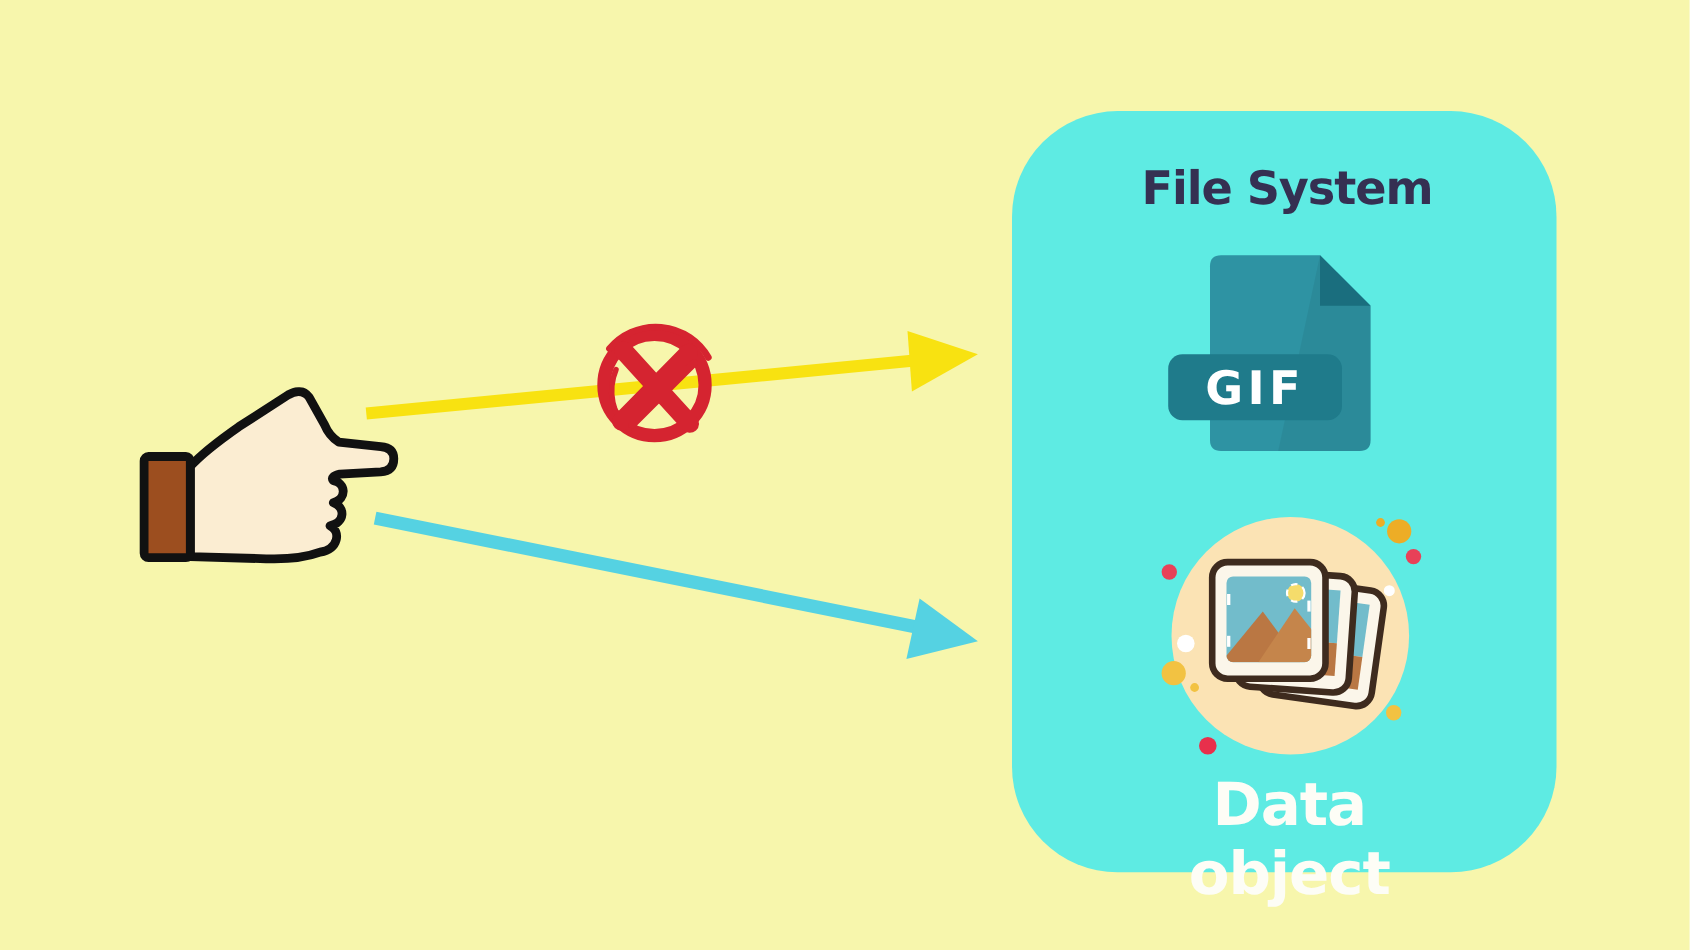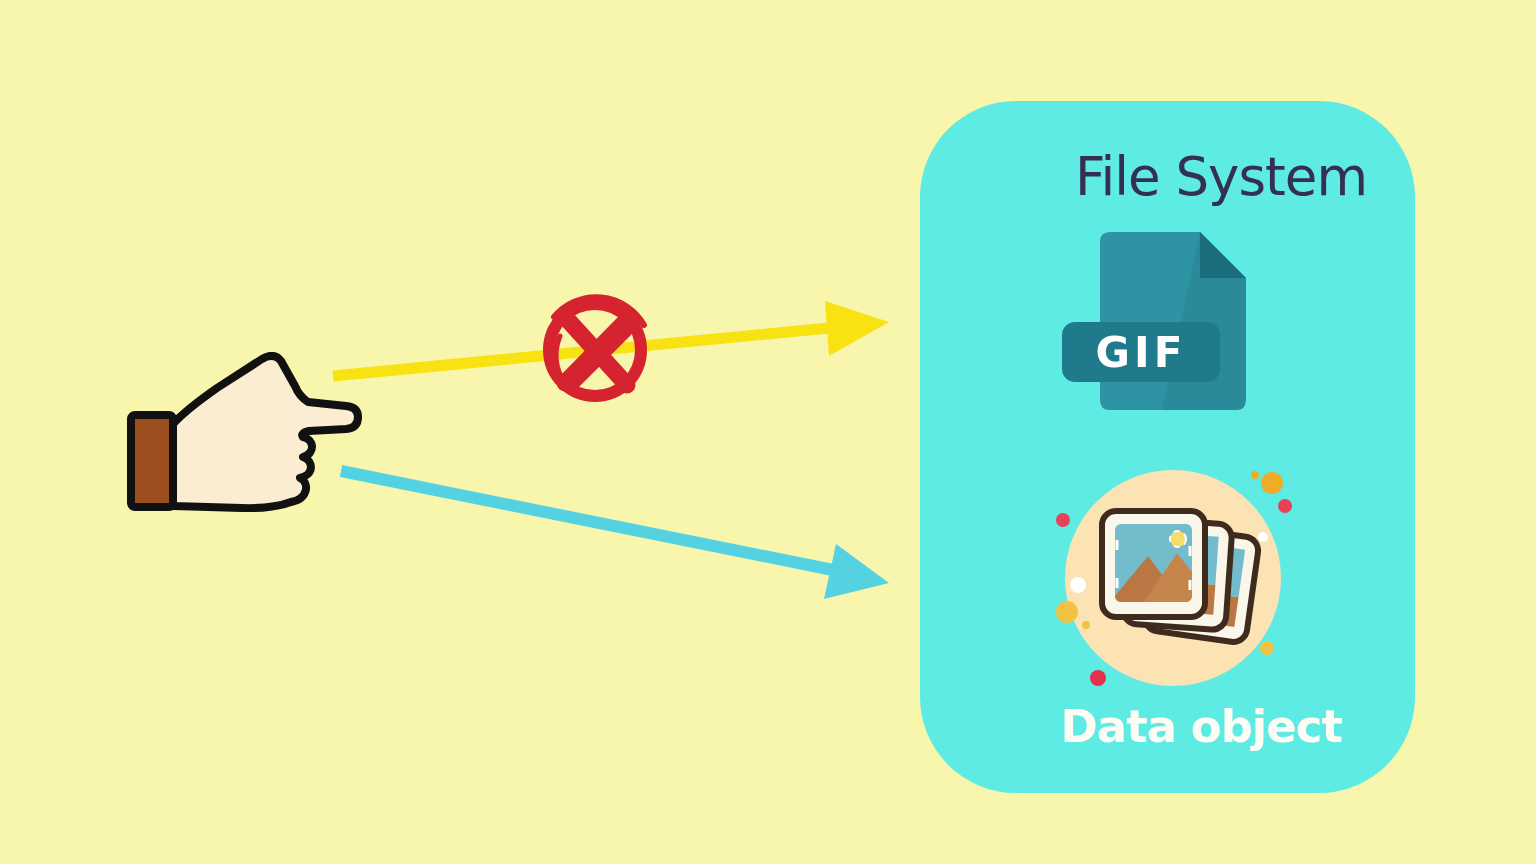--- a/index.html
+++ b/index.html
@@ -11,29 +11,29 @@
     position:relative;width:1536px;height:864px;
     background:var(--background,#F7F6AC);
   }
   .layer{position:absolute;left:0;top:0;width:1536px;height:864px;}
   .panel{
     position:absolute;left:920px;top:101px;width:495px;height:692px;
     background:var(--panel,#5EEBE3);
     border-radius:96px;
   }
   .panel-title{
-    position:absolute;left:1001px;top:146px;width:440px;
+    position:absolute;left:950px;top:146px;width:440px;
     text-align:center;
-    font-size:53px;font-weight:400;letter-spacing:-1px;
+    font-size:42px;font-weight:700;letter-spacing:-1px;
     color:var(--title-text,#353052);
   }
   .caption{
     position:absolute;left:1002px;top:700px;width:340px;
-    text-align:right;
-    font-size:45px;font-weight:800;letter-spacing:-1px;
+    text-align:center;
+    font-size:54px;font-weight:800;letter-spacing:-1px;
     color:var(--caption-text,#FDFDF6);
   }
   .gif-icon{position:absolute;left:1058px;top:230px;}
   .stack-icon{position:absolute;left:1050px;top:460px;}
   .hand{position:absolute;left:122px;top:352px;}
   svg text{font-family:"DejaVu Sans","Liberation Sans",sans-serif;}
 </style>
 </head>
 <body>
 

